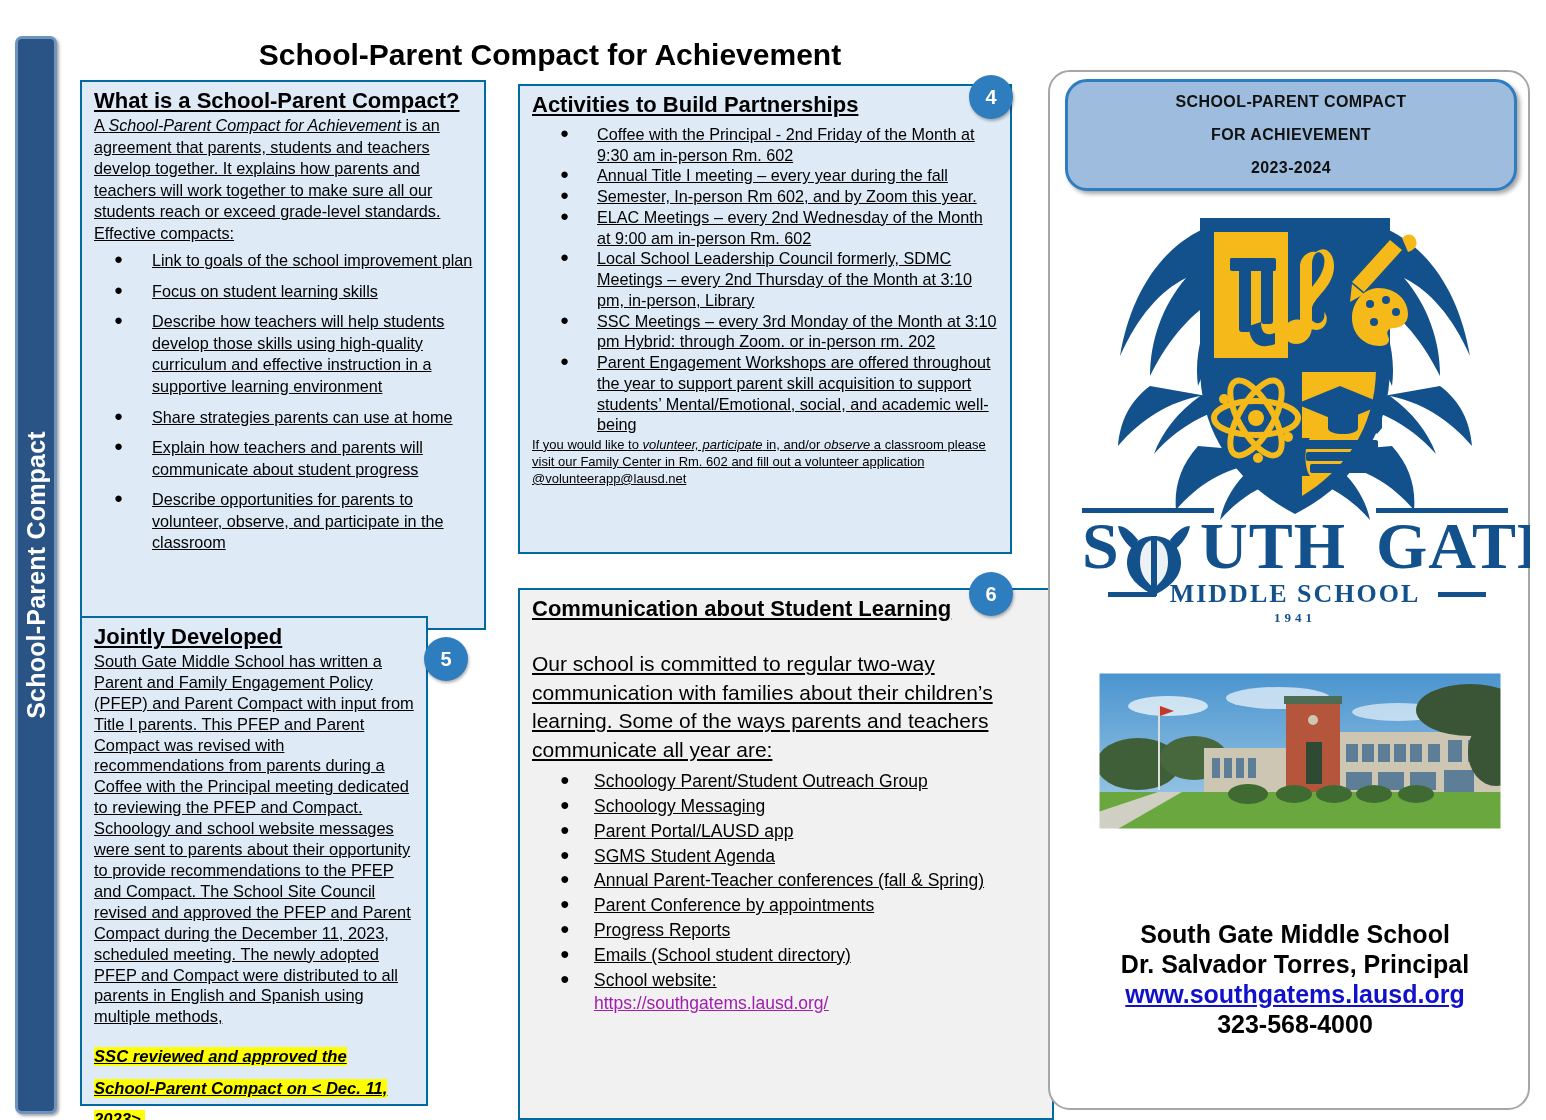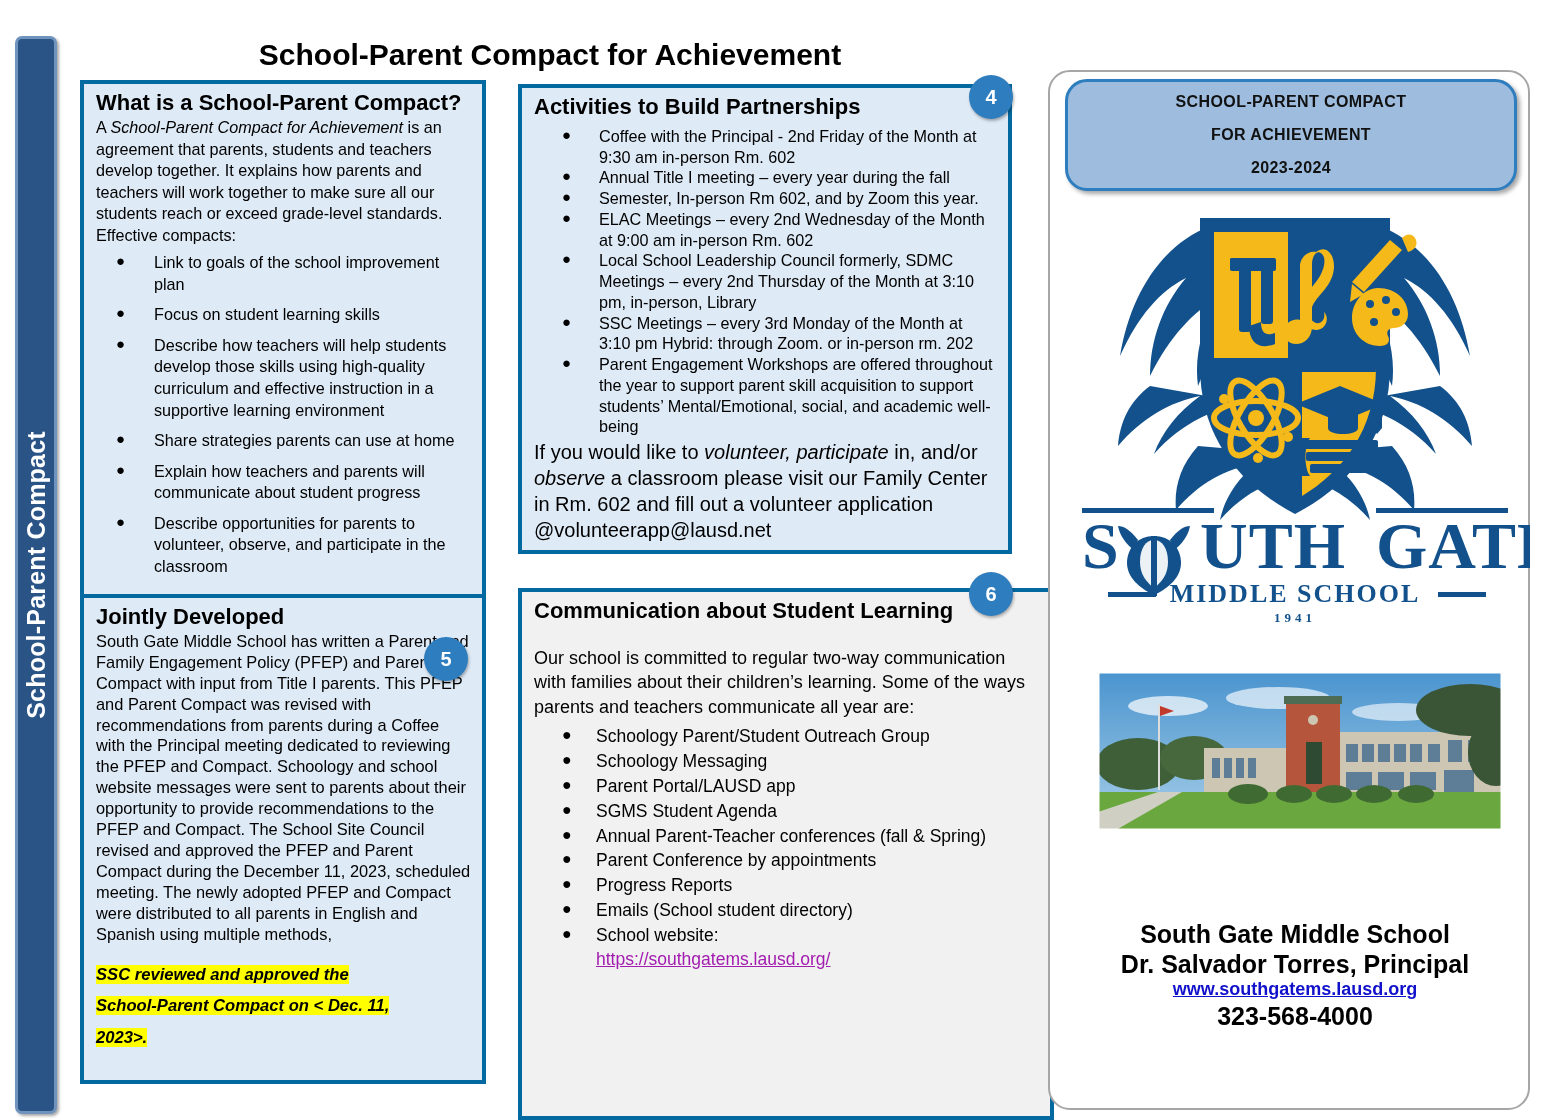--- a/index.html
+++ b/index.html
@@ -33,22 +33,23 @@
   .doc-title {
     position: absolute; left: 80px; top: 38px; width: 940px;
     text-align: center;
     font-size: 30px; font-weight: bold; color: #000;
   }
 
   
   .card {
     position: absolute;
     background: #DEEAF6;
-    border: 4px solid #0369a1;
+    border: 2px solid #0369a1;
     padding: 6px 10px 8px 12px;
+    text-decoration: underline;
   }
   .card.gray { background:#F1F1F1; }
   .card h2 {
     font-size: 22px; font-weight: bold; color:#000;
     line-height: 1.18; margin-bottom: 1px;
   }
   .card p, .card li { font-size: 16.2px; color:#000; line-height: 1.33; }
   .card p.body { text-align: left; }
   .card i { font-style: italic; }
 
@@ -58,28 +59,28 @@
   }
   ul.bul li::before {
     content: "\25CF";
     position: absolute; left: 20px; top: -1px; font-size: 15px; line-height: 1.33;
   }
   ul.tight li { margin-bottom: 0px; padding-left: 65px; }
   ul.tight li::before { left: 28px; }
 
   
   #card-what   { left: 80px;  top: 80px;  width: 406px; height: 550px; }
-  #card-joint  { left: 80px;  top: 594px; width: 406px; height: 490px; }
+  #card-joint  { left: 80px;  top: 616px; width: 348px; height: 490px; }
   #card-act    { left: 518px; top: 84px;  width: 494px; height: 470px; }
   #card-comm   { left: 518px; top: 588px; width: 536px; height: 532px; }
 
   #card-joint p { font-size: 16.4px; line-height:1.275; }
   #card-act  li { font-size: 16.2px; line-height: 1.28; }
-  #card-act  p.closing { font-size: 20px; line-height:1.3; margin-top:2px; }
-  #card-comm p.lead { font-size: 18px; line-height:1.36; margin-top: 22px; }
+  #card-act  p.closing { font-size: 13px; line-height:1.3; margin-top:2px; }
+  #card-comm p.lead { font-size: 21px; line-height:1.36; margin-top: 28px; }
   #card-comm li { font-size: 17.5px; line-height: 1.36; }
   #card-comm ul.bul li { margin-bottom: 1px; padding-left: 62px; }
   #card-comm ul.bul li::before { left: 28px; font-size: 16px; }
 
   .hl { background:#FFFF00; font-style: italic; font-weight:600; }
   .hl-block { margin-top: 14px; font-size: 16.6px; line-height: 1.9; }
   a.link { color:#a21caf; text-decoration: underline; }
 
   
   .badge {
@@ -121,21 +122,21 @@
     position: absolute; left: 1098px; top: 672px;
     width: 404px; height: 158px;
     overflow: hidden; background:#89b8dd;
   }
 
   .contact {
     position:absolute; left:1060px; top:920px; width:470px;
     text-align:center; color:#000;
   }
   .contact .l1, .contact .l2 { font-size: 25px; font-weight: bold; line-height: 1.18; }
-  .contact .l3 { font-size: 18px; font-weight: bold; color:#1111CC; text-decoration: underline; line-height:1.2; }
+  .contact .l3 { font-size: 25px; font-weight: bold; color:#1111CC; text-decoration: underline; line-height:1.2; }
   .contact .l4 { font-size: 25px; font-weight: bold; line-height:1.2; }
 </style>
 </head>
 <body>
 
 <div class="page">
 
   <div class="spine">
     <div class="spine-label">School-Parent Compact</div>
   </div>

